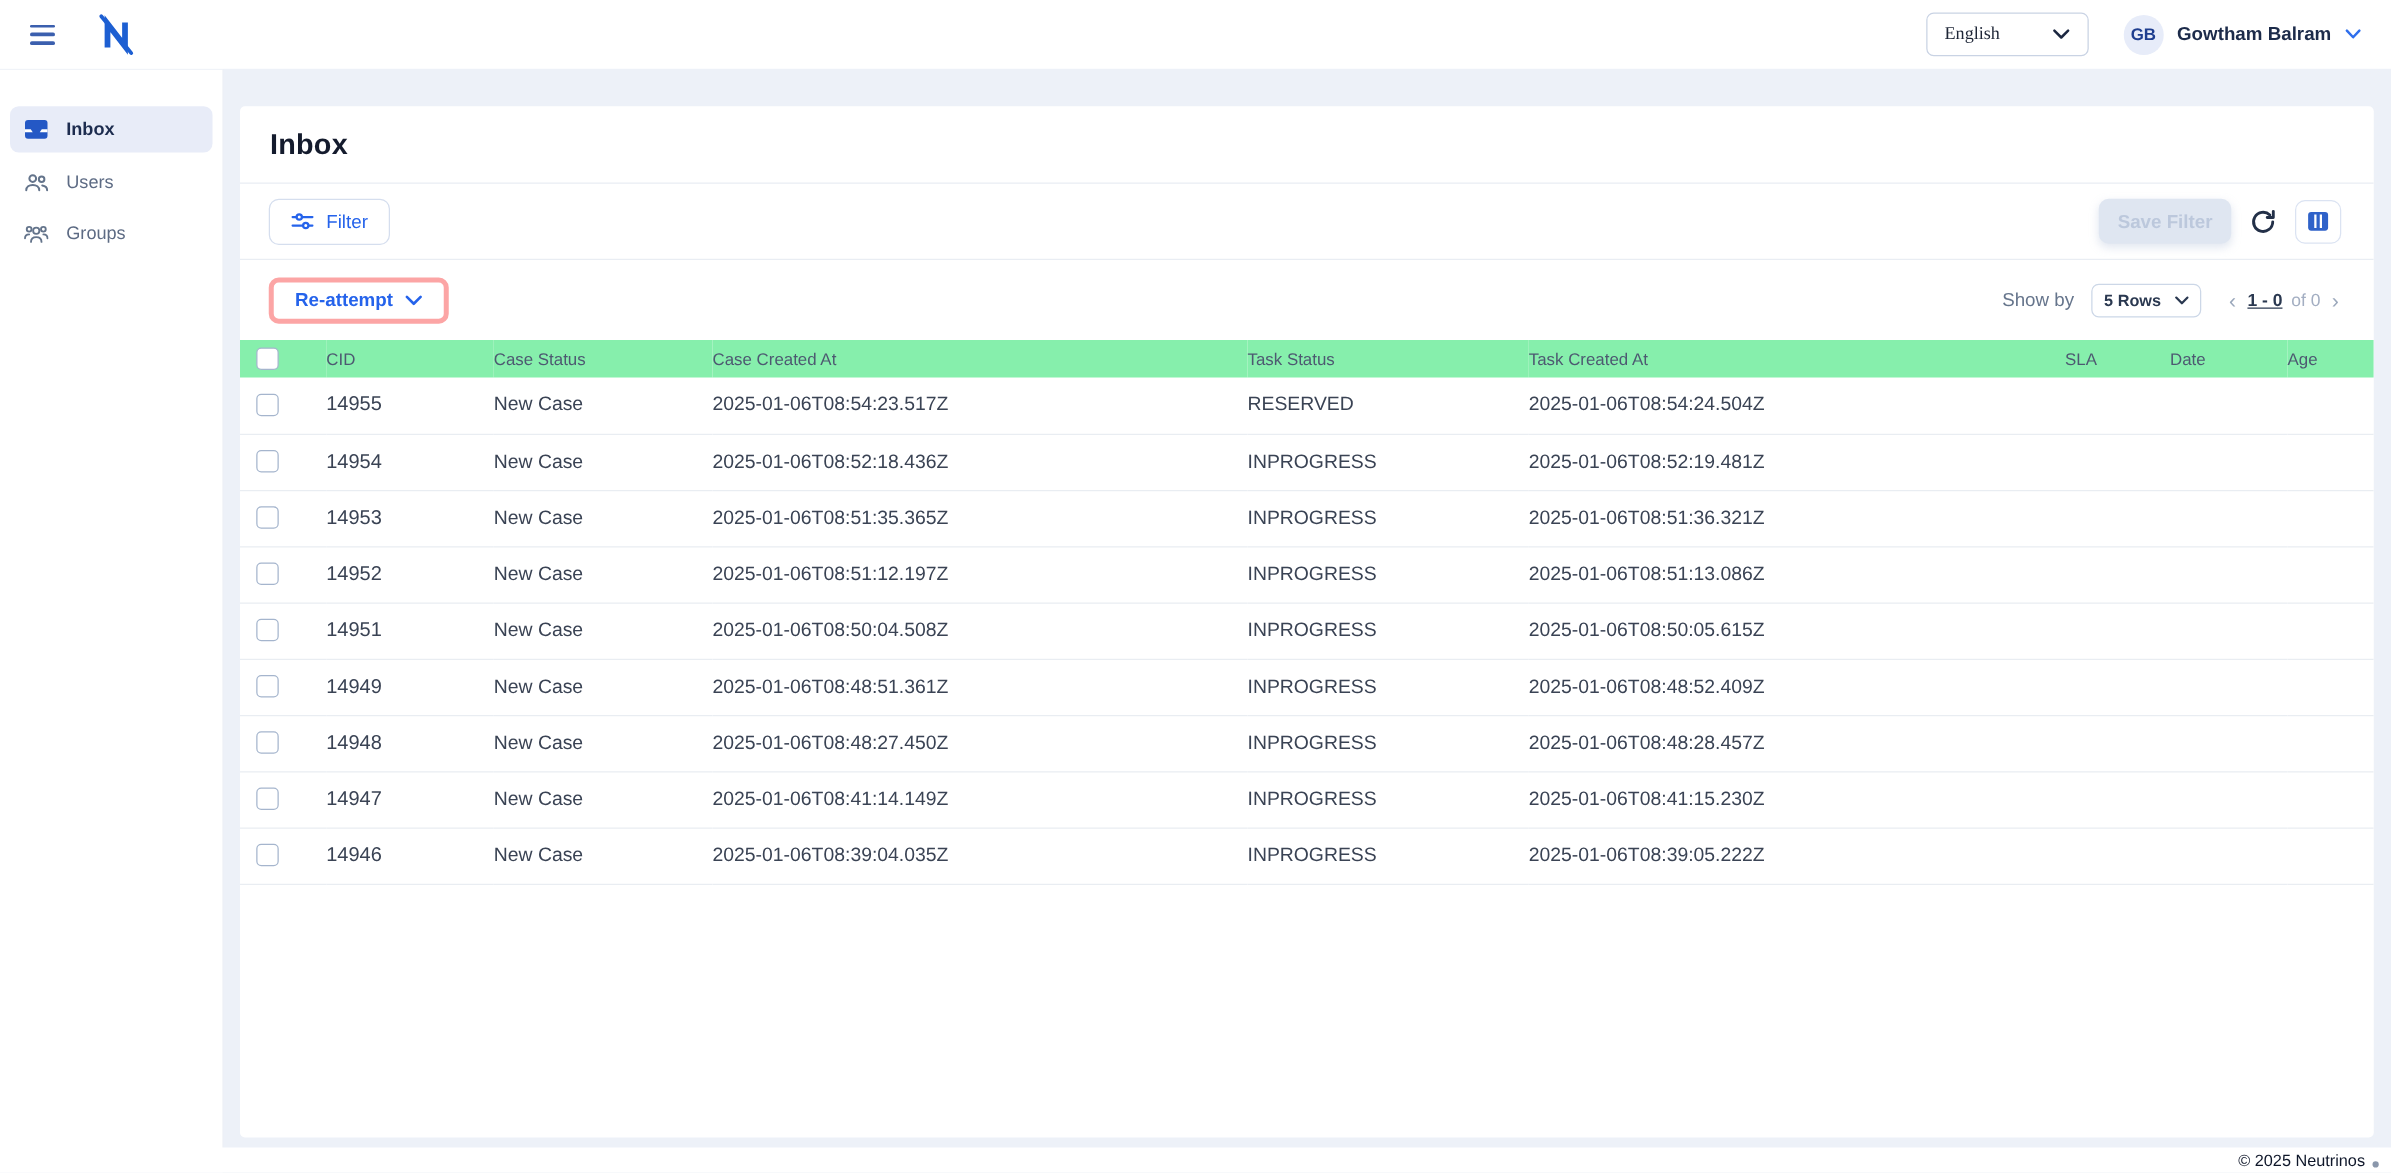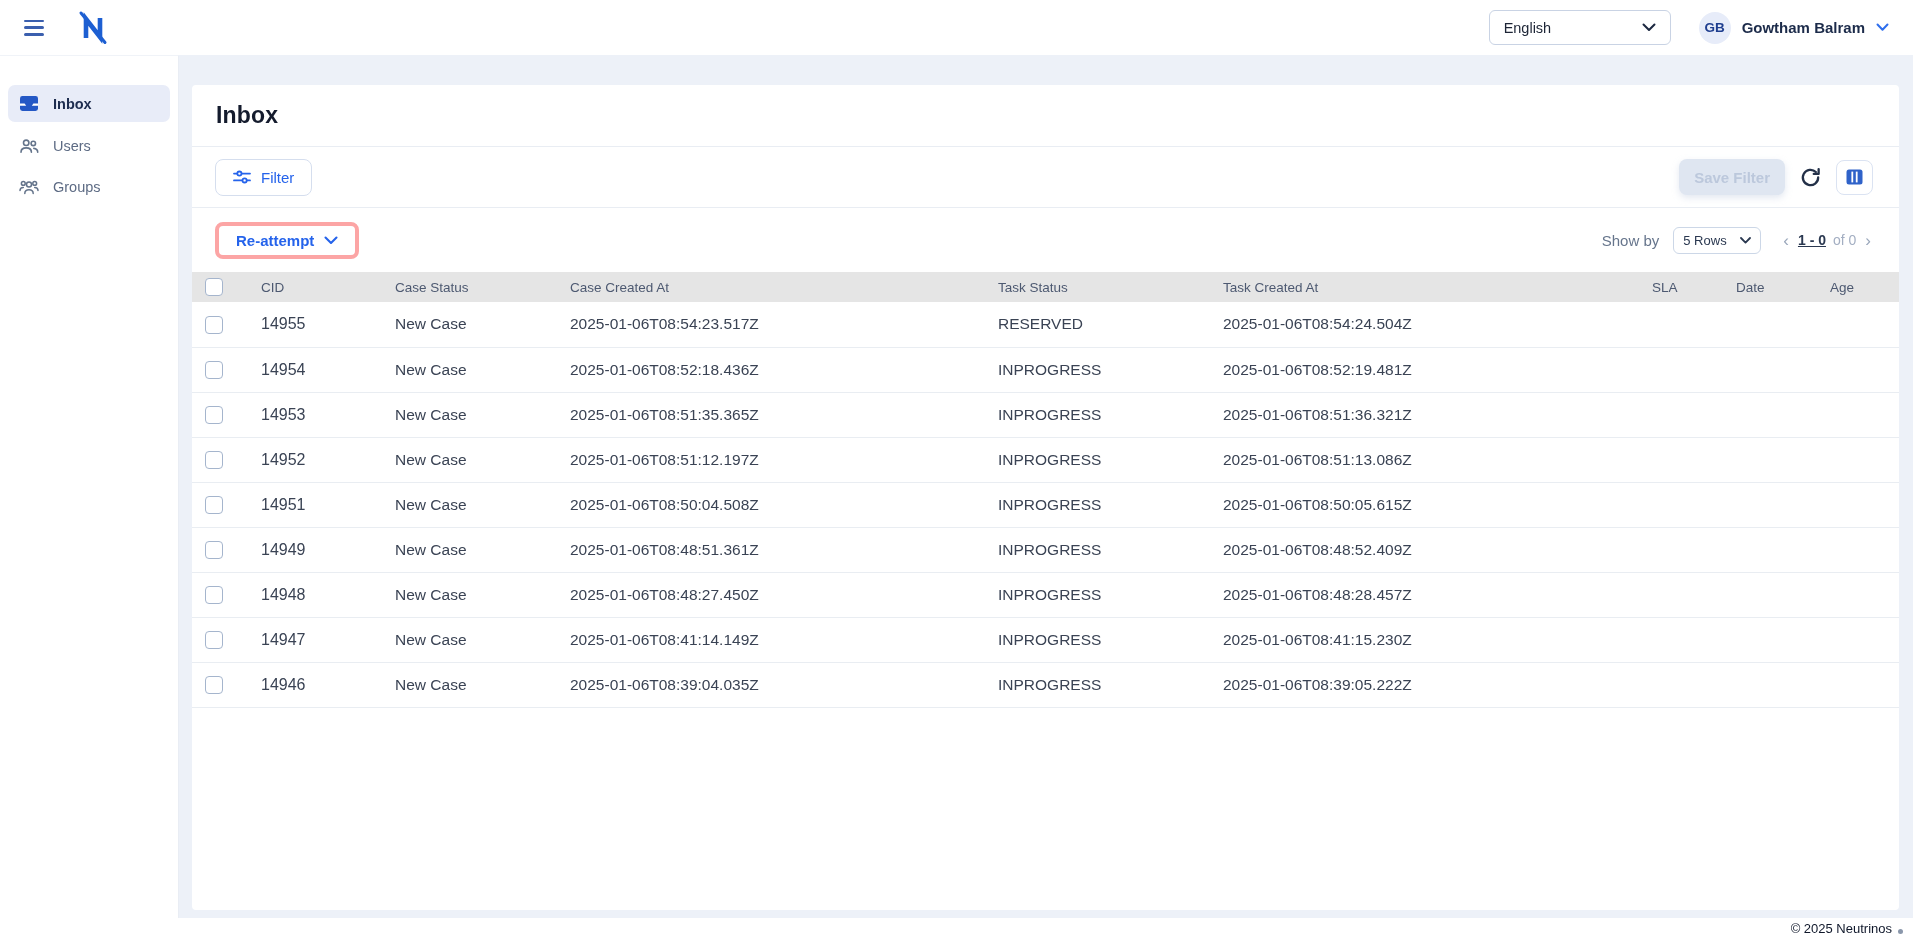--- a/index.html
+++ b/index.html
@@ -6,21 +6,21 @@
   html,body { width:1913px; height:938px; overflow:hidden; }
   body { font-family:"Liberation Sans", sans-serif; background:#edf1f8; position:relative; color:#37404f; }
 
   
   .topbar { position:absolute; top:0; left:0; right:0; height:55px; background:#fff; display:flex; align-items:center; justify-content:space-between; padding:0 24px 0 24px; z-index:3; }
   .tb-left { display:flex; align-items:center; gap:30px; }
   .hamburger { width:20px; height:16px; display:flex; flex-direction:column; justify-content:space-between; background:none; border:none; cursor:pointer; }
   .hamburger span { display:block; height:2.6px; border-radius:2px; background:#3b5fae; }
   .logo { display:flex; align-items:center; }
   .tb-right { display:flex; align-items:center; gap:28px; }
-  .lang-select { width:182px; height:35px; border:1px solid #c9d3e4; border-radius:6px; display:flex; align-items:center; justify-content:space-between; padding:0 14px 0 14px; font-size:14.5px; color:#1d2536; cursor:pointer; background:#fff; }
+  .lang-select { width:130px; height:35px; border:1px solid #c9d3e4; border-radius:6px; display:flex; align-items:center; justify-content:space-between; padding:0 14px 0 14px; font-size:14.5px; color:#1d2536; cursor:pointer; background:#fff;font-family:Liberation Serif, serif; }
   .user-menu { display:flex; align-items:center; gap:11px; cursor:pointer; }
   .avatar { width:32px; height:32px; border-radius:50%; background:#e7ecf9; color:#1f3e8f; font-size:13.5px; font-weight:bold; display:flex; align-items:center; justify-content:center; }
   .user-name { font-size:15px; font-weight:bold; color:#1c2b4a; }
 
   
   .sidebar { position:absolute; top:55px; left:0; bottom:0; width:179px; background:#fff; border-right:1px solid #e9edf4; border-top:1px solid #f0f3f8; padding-top:29px; z-index:2; }
   .nav-item { display:flex; align-items:center; gap:14px; margin:0 8px; padding:0 11px; height:37px; border-radius:7px; font-size:14.5px; color:#5d6b84; cursor:pointer; }
   .nav-item + .nav-item { margin-top:7px; height:34px; }
   .nav-item.active { background:#e8ecf8; color:#1d2c4f; font-weight:bold; }
   .nav-item .nv-icon { display:flex; align-items:center; }
@@ -36,29 +36,29 @@
   .tb-spacer { flex:1; }
   .tb-icons { display:flex; align-items:center; gap:14px; }
   .btn-disabled { height:36px; padding:0 15px; background:#dfe6f1; color:#bcc8dc; border:none; border-radius:8px; font-size:15px; font-weight:bold; box-shadow:0 3px 7px rgba(175,190,215,.35); cursor:default; }
   .icon-btn { background:none; border:none; display:flex; align-items:center; justify-content:center; cursor:pointer; }
   .col-btn { width:37px; height:35px; border:1px solid #dbe3f2; border-radius:8px; background:#fff; }
 
   .actions-row { height:64px; display:flex; align-items:center; padding:0 26px 0 23px; }
   .btn-outline-blue { border:4px solid #fca5a5; font-weight:bold; font-size:15px; height:37px; }
   .right-controls { margin-left:auto; display:flex; align-items:center; gap:14px; }
   .show-by { font-size:15px; color:#66758c; }
-  .rows-select { width:88px; height:27px; border:1px solid #ccd7e7; border-radius:6px; background:#fff; display:flex; align-items:center; justify-content:space-between; padding:0 9px; font-size:13px; font-weight:normal; color:#2a3850; cursor:pointer; }
+  .rows-select { width:88px; height:27px; border:1px solid #ccd7e7; border-radius:6px; background:#fff; display:flex; align-items:center; justify-content:space-between; padding:0 9px; font-size:13px; font-weight:bold; color:#2a3850; cursor:pointer; }
   .pager { display:flex; align-items:center; gap:7px; margin-left:6px; }
   .pg-arrow { background:none; border:none; color:#9aa7bb; font-size:17px; line-height:1; cursor:pointer; padding:0 2px; }
   .pg-range { font-size:14px; font-weight:bold; color:#2a3850;text-decoration:underline; }
   .pg-total { font-size:14px; color:#a3aec2; }
 
   
   table { width:100%; border-collapse:collapse; table-layout:fixed; }
-  thead th { height:30px; background:#e5e5e5; font-size:13.5px; font-weight:500; color:#4d5971; text-align:left; white-space:nowrap; }
+  thead th { height:30px; background:#86efac; font-size:13.5px; font-weight:500; color:#4d5971; text-align:left; white-space:nowrap; }
   tbody td { height:45px; border-bottom:1px solid #e9edf2; font-size:15.5px; color:#3a4354; white-space:nowrap; overflow:hidden; }
   td.cid-cell { font-size:16px; }
   .checkbox { display:inline-block; width:18px; height:18px; margin-left:13px; border:1.6px solid #a5b5cd; border-radius:4px; background:#fff; cursor:pointer; vertical-align:middle; }
 
   
   .footer { position:absolute; left:0; right:0; bottom:0; height:20px; background:#fff; display:flex; align-items:center; justify-content:flex-end; padding-right:10px; gap:6px; z-index:4; }
   .copyright { font-size:13px; color:#0f172a; }
   .footer-mark { width:5px; height:5px; border-radius:50%; background:#8a97ab; margin-top:6px; }
 
   svg { display:block; }

